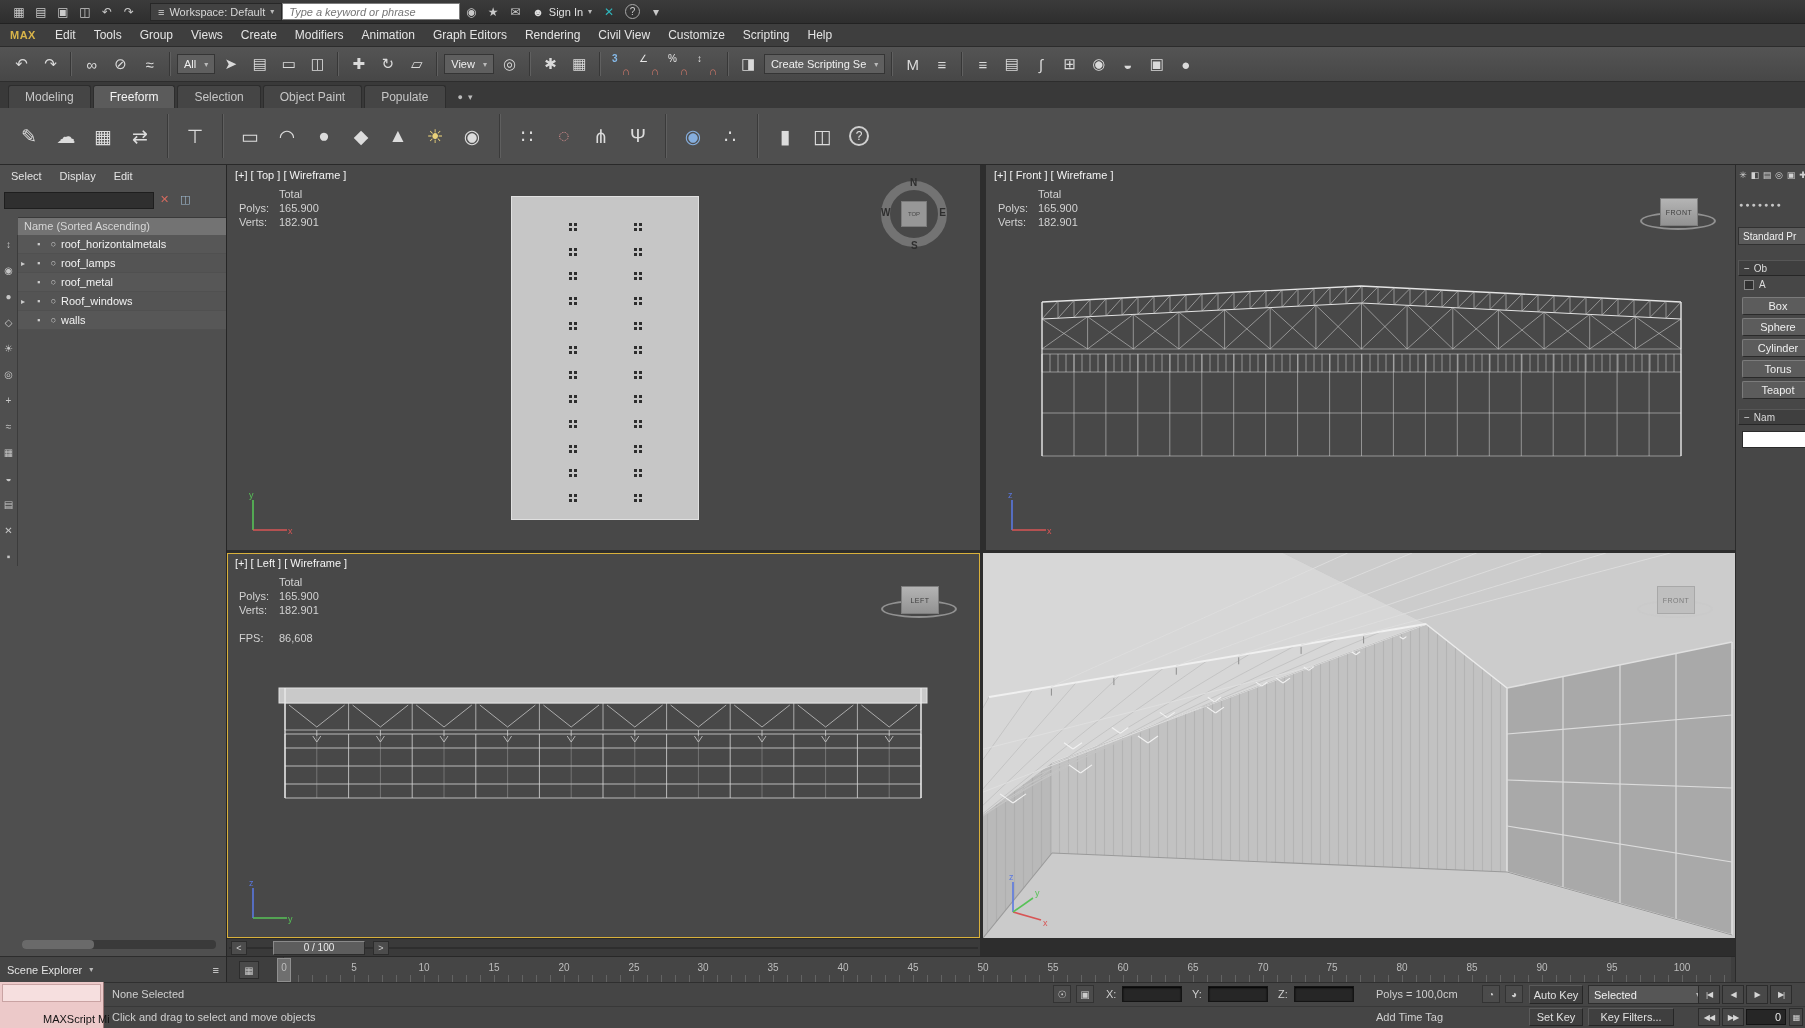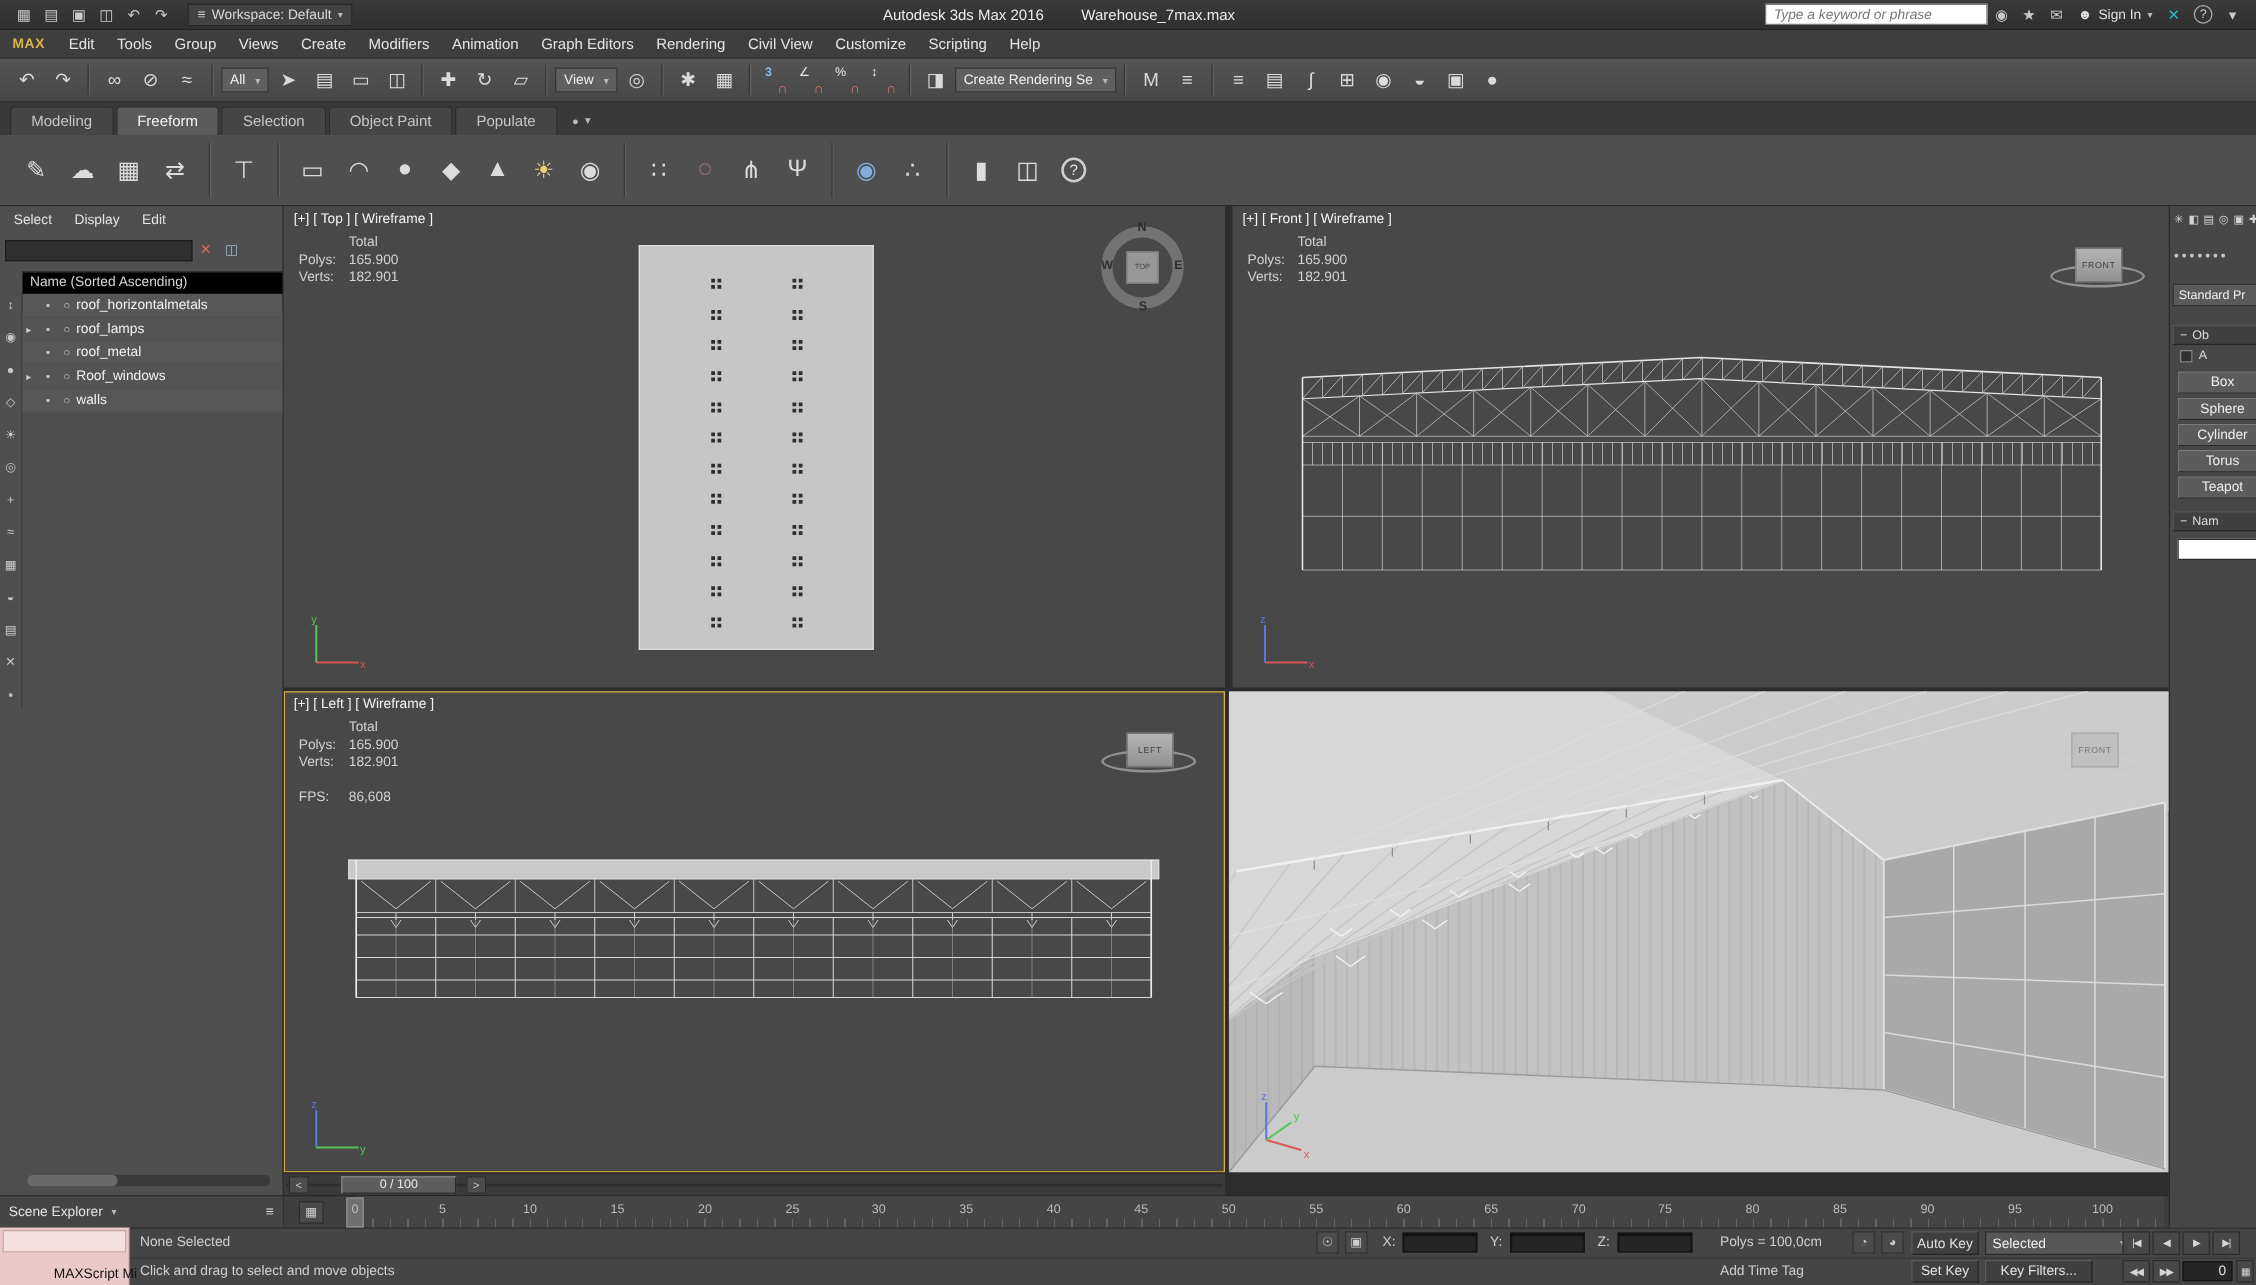--- a/index.html
+++ b/index.html
@@ -44,21 +44,21 @@
   .gold{color:#ead27a;}.blue{color:#85aede;}.rose{color:#d99090;}
   .helpring{width:20px;height:20px;border-radius:50%;border:2px solid #cfcfcf;font-size:12px;display:flex;align-items:center;justify-content:center;color:#e0e0e0;}
 
   
   .explorer{position:absolute;left:0;top:165px;width:227px;height:817px;background:#4f4f4f;border-right:1px solid #262626;padding-left:44px;}
   .exp-menu{position:absolute;left:2px;top:3px;display:flex;}
   .exp-menu span{padding:2px 9px;font-size:11px;color:#e4e4e4;}
   .exp-search{position:absolute;left:4px;top:27px;width:150px;height:17px;background:#2f2f2f;border:1px solid #1e1e1e;color:#ddd;font-size:11px;padding:0 4px;}
   .exp-x{position:absolute;left:160px;top:28px;color:#d46a5e;font-size:11px;font-weight:bold;}
   .exp-filter{position:absolute;left:180px;top:28px;color:#9fb9cf;font-size:11px;}
-  .exp-head{position:absolute;left:18px;right:0;top:52px;height:32px;background:#000000;border-top:1px solid #3a3a3a;border-bottom:1px solid #383838;font-size:11px;color:#d6d6d6;padding:2px 6px;white-space:nowrap;overflow:hidden;}
+  .exp-head{position:absolute;left:18px;right:0;top:52px;height:32px;background:#737373;border-top:1px solid #3a3a3a;border-bottom:1px solid #383838;font-size:11px;color:#d6d6d6;padding:2px 6px;white-space:nowrap;overflow:hidden;}
   .exp-rows{position:absolute;left:18px;right:0;top:70px;}
   .exp-row{height:19px;display:flex;align-items:center;font-size:11px;color:#f2f2f2;padding-left:3px;background:#575757;border-bottom:1px solid #505050;}
   .exp-row:nth-child(even){background:#545454;}
   .exp-row .arrow{width:10px;font-size:8px;color:#ccc;flex:none;}
   .exp-row .ic{width:15px;text-align:center;font-size:9px;color:#cfcfcf;flex:none;}
   .exp-strip{position:absolute;left:0;top:70px;width:18px;display:flex;flex-direction:column;align-items:center;gap:11px;padding-top:4px;border-right:1px solid #3c3c3c;}
   .exp-strip span{font-size:10px;color:#c6c6c6;height:15px;}
   .exp-scroll{position:absolute;left:22px;right:10px;top:775px;height:9px;background:#3a3a3a;border-radius:4px;}
   .exp-scroll .thumb{width:72px;height:9px;background:#6a6a6a;border-radius:4px;}
   .exp-footer{position:absolute;left:0;bottom:0;right:0;height:26px;background:#454545;border-top:1px solid #2d2d2d;display:flex;align-items:center;padding:0 7px;font-size:11px;color:#e2e2e2;gap:7px;}
@@ -149,23 +149,20 @@
     <span class="tbicon">▤</span>
     <span class="tbicon">▣</span>
     <span class="tbicon">◫</span>
     <span class="tbicon">↶</span>
     <span class="tbicon">↷</span>
     <div class="workspace">
       <span>≡</span>
       <span>Workspace: Default</span>
       <span class="caret">▾</span>
     </div>
-    <div class="title-center">
-      <span>Autodesk 3ds Max 2016</span><span class="doc">Warehouse_7max.max</span>
-    </div>
     <input class="search" placeholder="Type a keyword or phrase" style="">
     <span class="tbicon">◉</span>
     <span class="tbicon">★</span>
     <span class="tbicon">✉</span>
     <div class="signin">
       <span>☻</span>
       <span>Sign In</span>
       <span class="caret">▾</span>
     </div>
     <span class="tbicon teal">✕</span>
@@ -232,21 +229,21 @@
         <span class="sn2">%</span>
         <span class="sm">∩</span>
       </span>
     <span class="tbtn snapbtn">
         <span class="sn2">↕</span>
         <span class="sm">∩</span>
       </span>
     <span class="tsep"></span>
     <span class="tbtn">◨</span>
     <div class="tdrop">
-      <span>Create Rendering Se</span>
+      <span>Create Scripting Se</span>
       <span class="caret">▾</span>
     </div>
     <span class="tsep"></span>
     <span class="tbtn">M</span>
     <span class="tbtn">≡</span>
     <span class="tsep"></span>
     <span class="tbtn">≡</span>
     <span class="tbtn">▤</span>
     <span class="tbtn">∫</span>
     <span class="tbtn">⊞</span>

